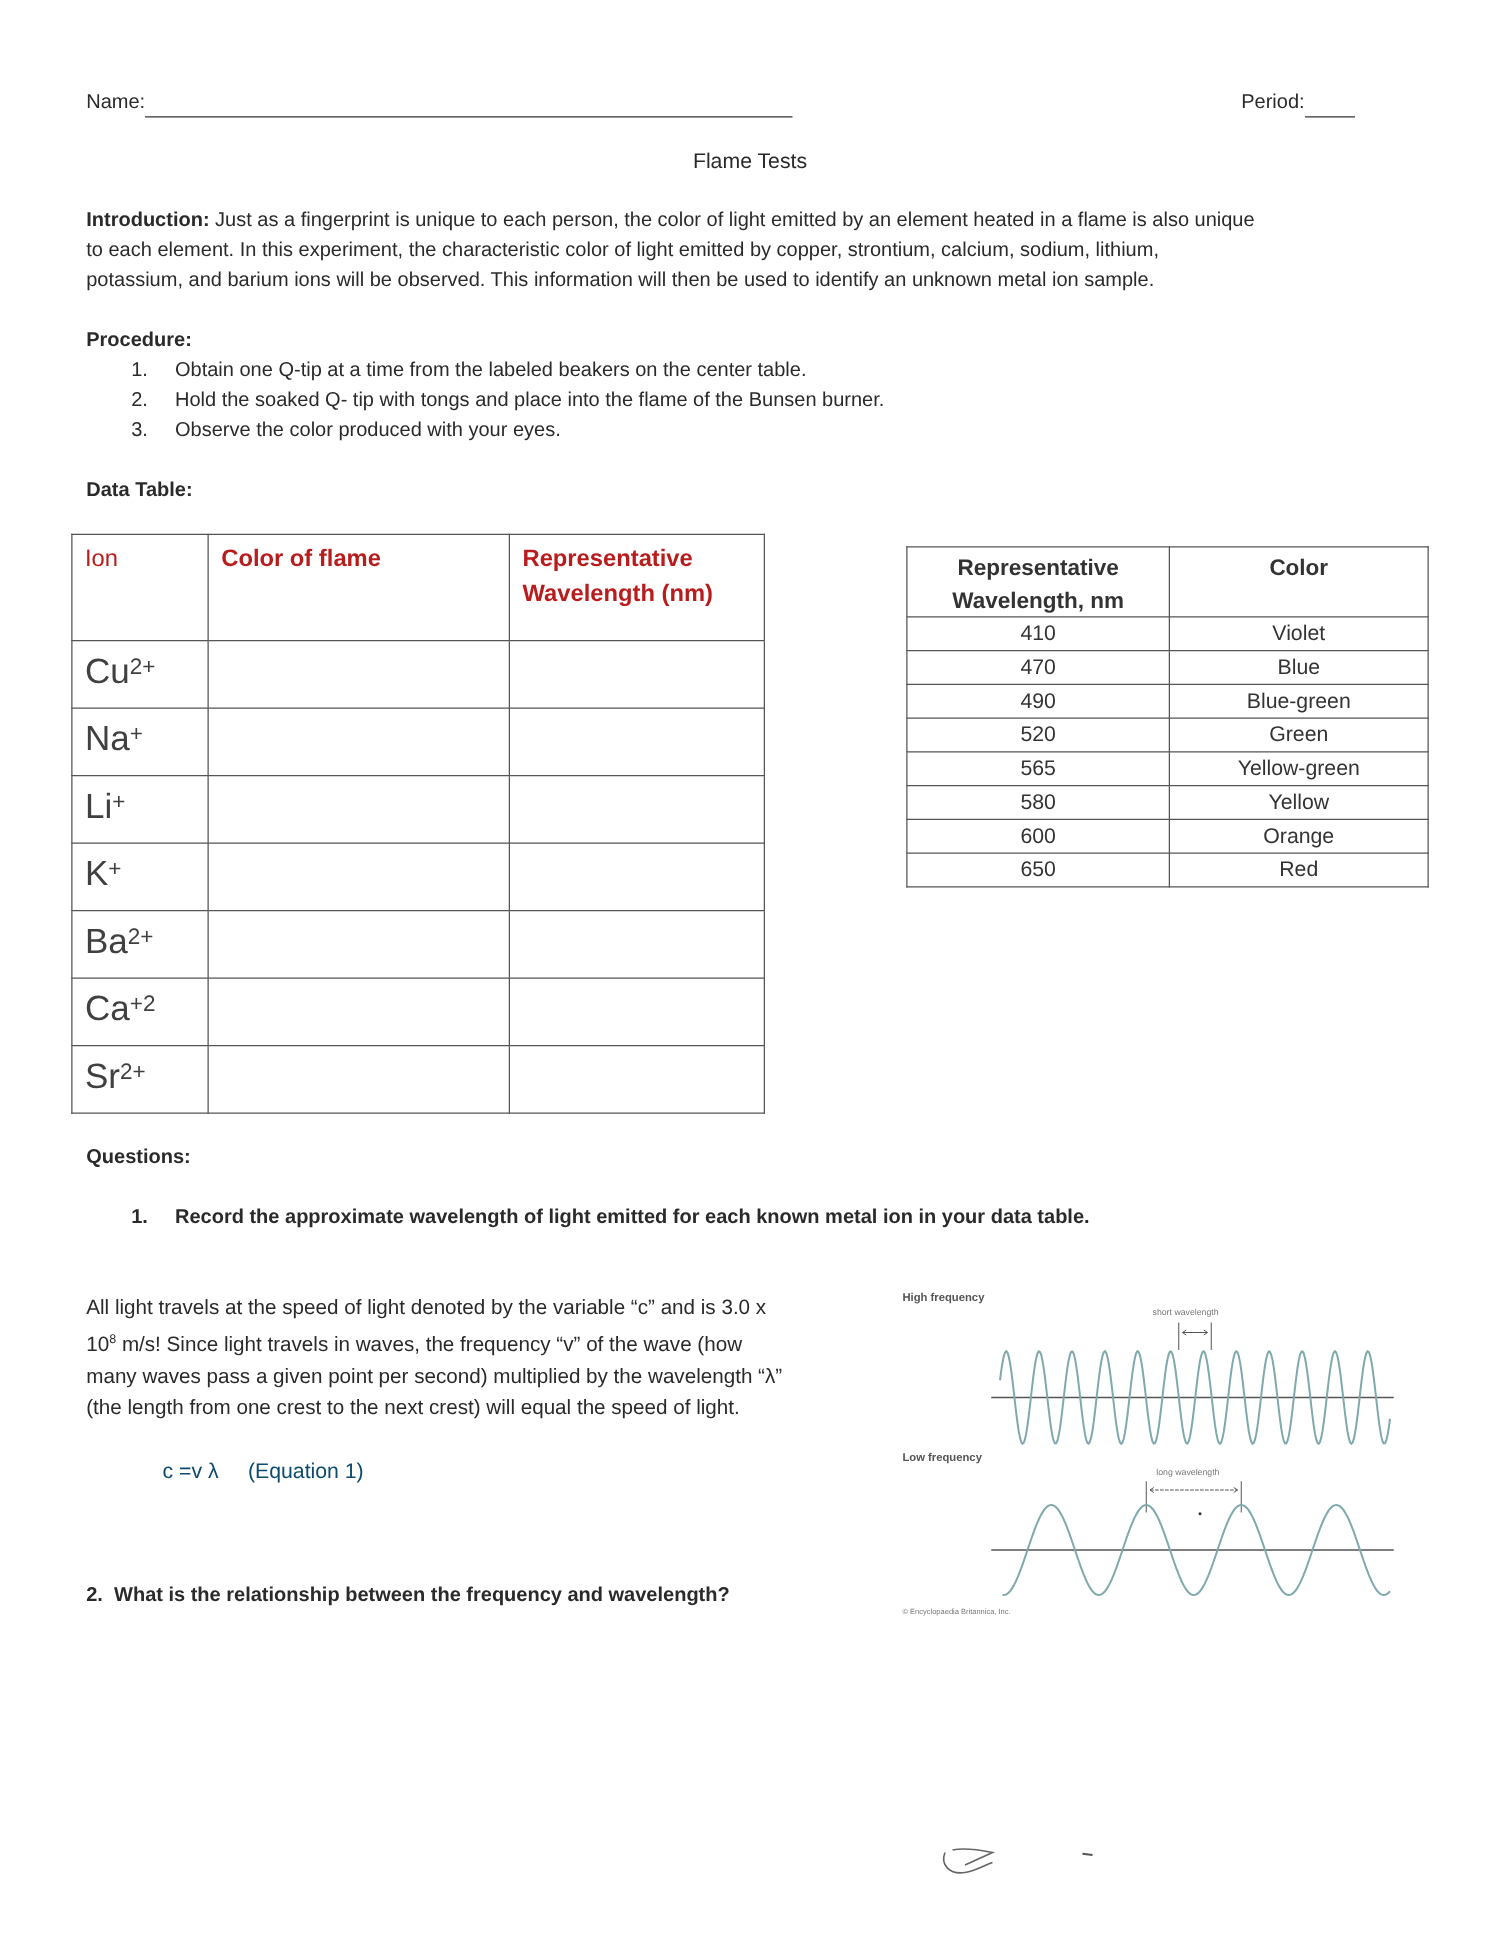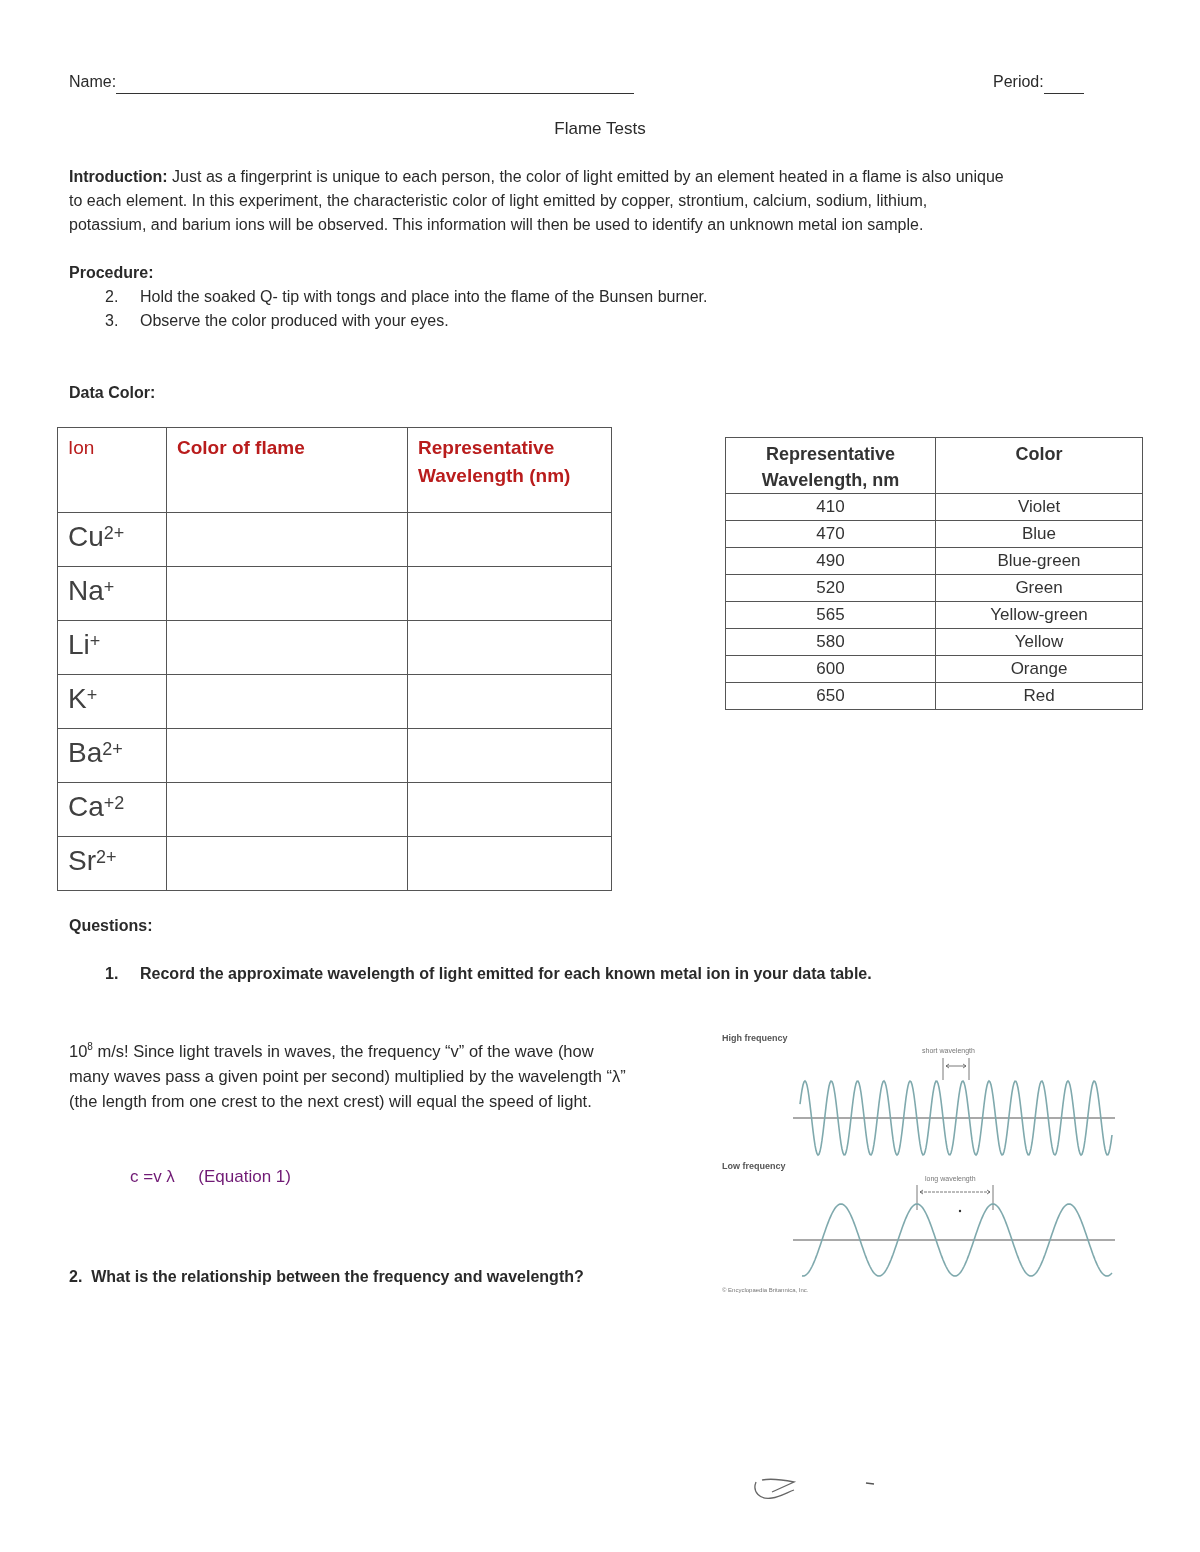--- a/index.html
+++ b/index.html
@@ -11,46 +11,47 @@
   .name-line { border-bottom:1.5px solid #333; display:inline-block; }
   table { border-collapse:collapse; }
   .t1 td { border:1.5px solid #555; vertical-align:top; padding:0; }
   .t1 .hdr { font-size:19px; font-weight:bold; color:#b91c1c; padding:6px 10px; line-height:28px; }
   .t1 .ion { font-size:28px; padding:6px 10px 0 10px; color:#404040; line-height:36px; }
   .t1 .ion sup { font-size:18px; vertical-align:top; position:relative; top:-4px; }
   .t2 td { border:1.2px solid #555; text-align:center; font-size:17px; color:#333; padding:0; height:26px; line-height:26px; }
   .t2 .hdr { font-weight:bold; font-size:18px; line-height:26px; vertical-align:top; padding-top:3px; }
   .diag-label { font-size:9px; color:#555; font-weight:bold; }
   .diag-small { font-size:7px; color:#777; }
-  .equation { font-size:17px; color:#701a75; }
+  .equation { font-size:17px; color:#0c4a6e; }
 </style>
 </head>
 <body>
 
 <div class="abs txt" style="left:69px; top:70px;">
   <span>Name:</span><span class="name-line" style="width:518px; height:18px; vertical-align:bottom;"></span>
 </div>
 <div class="abs txt" style="left:993px; top:70px;">
   <span>Period:</span><span class="name-line" style="width:40px; height:18px; vertical-align:bottom;"></span>
 </div>
 <div class="abs txt" style="left:0; width:1200px; text-align:center; top:117px; font-size:17px;">Flame Tests</div>
 
 <div class="abs txt" style="left:69px; top:165px;">
   <div><span class="bold">Introduction:</span><span> Just as a fingerprint is unique to each person, the color of light emitted by an element heated in a flame is also unique</span></div>
   <div>to each element. In this experiment, the characteristic color of light emitted by copper, strontium, calcium, sodium, lithium,</div>
   <div>potassium, and barium ions will be observed. This information will then be used to identify an unknown metal ion sample.</div>
 </div>
 
 <div class="abs txt bold" style="left:69px; top:261px;">Procedure:</div>
 <div class="abs txt" style="left:105px; top:285px;">
+  <div><span style="display:inline-block; width:35px;">1.</span><span>Obtain one Q-tip at a time from the labeled beakers on the center table.</span></div>
   <div><span style="display:inline-block; width:35px;">2.</span><span>Hold the soaked Q- tip with tongs and place into the flame of the Bunsen burner.</span></div>
   <div><span style="display:inline-block; width:35px;">3.</span><span>Observe the color produced with your eyes.</span></div>
 </div>
 
-<div class="abs txt bold" style="left:69px; top:381px;">Data Color:</div>
+<div class="abs txt bold" style="left:69px; top:381px;">Data Table:</div>
 
 <table class="abs t1" style="left:57px; top:427px; width:555px;">
   <tbody>
       <tr style="height:85px;">
     <td class="hdr" style="width:88px; font-weight:normal;">Ion</td>
     <td class="hdr" style="width:220px;">Color of flame</td>
     <td class="hdr">Representative Wavelength (nm)</td>
   </tr>
   <tr style="height:54px;">
     <td class="ion"><span>Cu</span><sup>2+</sup></td>
@@ -130,20 +131,21 @@
       </tr>
 </tbody>
   </table>
 
 <div class="abs txt bold" style="left:69px; top:914px;">Questions:</div>
 <div class="abs txt bold" style="left:105px; top:962px;">
   <span style="display:inline-block; width:35px;">1.</span><span>Record the approximate wavelength of light emitted for each known metal ion in your data table.</span>
 </div>
 
 <div class="abs txt" style="left:69px; top:1034px; font-size:16.5px; line-height:25px;">
+  <div>All light travels at the speed of light denoted by the variable “c” and is 3.0 x</div>
   <div><span>10</span><sup style="font-size:10px;">8</sup> <span>m/s!  Since light travels in waves, the frequency “v” of the wave (how</span></div>
   <div>many waves pass a given point per second) multiplied by the wavelength “λ”</div>
   <div>(the length from one crest to the next crest) will equal the speed of light.</div>
 </div>
 
 <div class="abs txt equation" style="left:130px; top:1165px;">
   <span>c =v λ</span>
   <span style="display:inline-block; width:14px;"></span>
   <span>(Equation 1)</span>
 </div>

